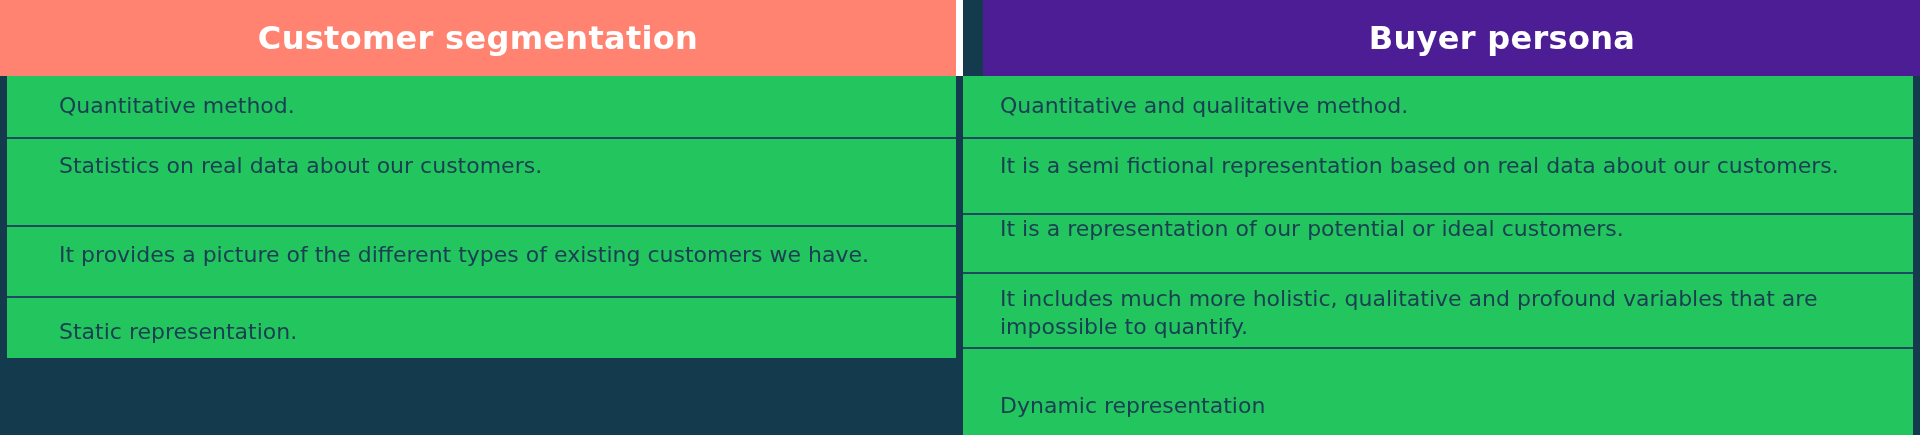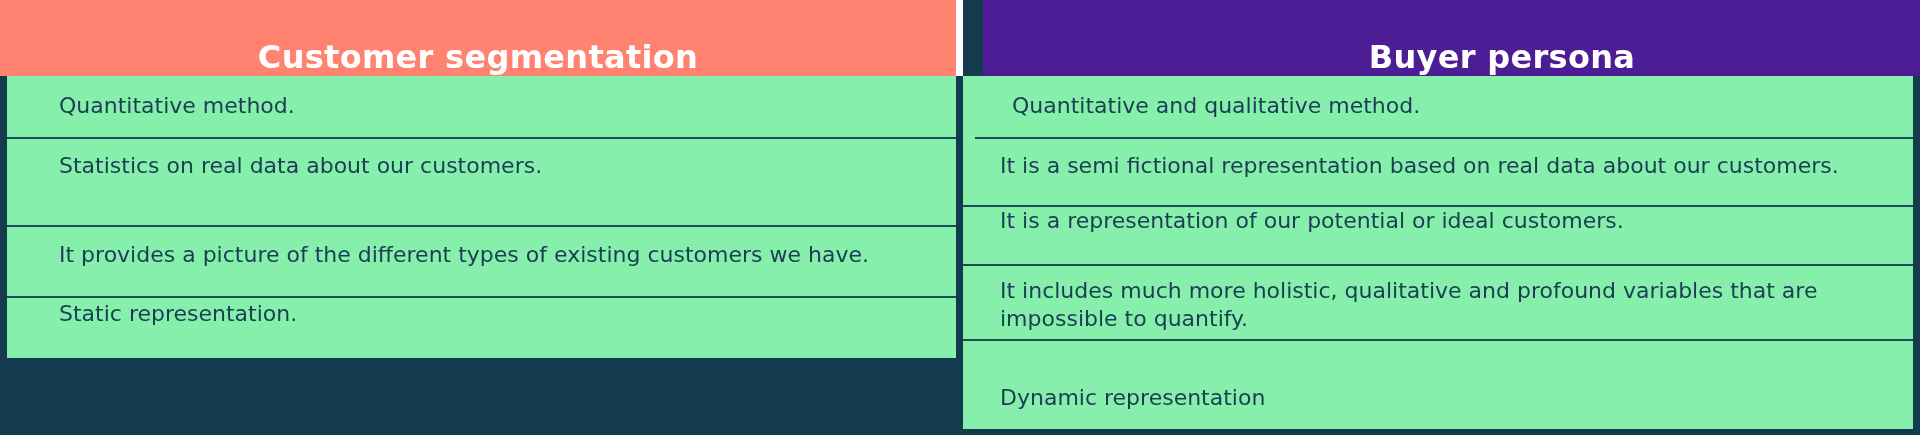--- a/index.html
+++ b/index.html
@@ -18,21 +18,21 @@
       position: absolute;
       left: 0; top: 0;
       width: 1920px; height: 435px;
       background: #133A4D;
     }
     .hdr {
       position: absolute;
       top: 0;
       height: 76px;
       display: flex;
-      align-items: flex-end;
+      align-items: center;
       justify-content: center;
       color: #ffffff;
       font-weight: bold;
       font-size: 32px;
       letter-spacing: 0.3px;
     }
     .hdr-left {
       left: 0;
       width: 956px;
       background: #FF8370;
@@ -47,21 +47,21 @@
     }
     .hdr-right {
       left: 963px;
       width: 1038px;
       background: #4c1d95;
       margin-left: 20px;
     }
     .col {
       position: absolute;
       top: 76px;
-      background: #86efac;
+      background: #22c55e;
     }
     .col-left {
       left: 7px;
       width: 949px;
     }
     .col-right {
       left: 963px;
       width: 950px;
     }
     .cell {
@@ -101,30 +101,30 @@
   <div class="col col-left">
     <div class="cell" style="height:63px; padding-top:16px;">
       <span>Quantitative method.</span>
     </div>
     <div class="cell" style="height:88px; padding-top:13px;">
       <span>Statistics on real data about our customers.</span>
     </div>
     <div class="cell" style="height:71px; padding-top:14px;">
       <span>It provides a picture of the different types of existing customers we have.</span>
     </div>
-    <div class="cell last" style="height:60px; padding-top:2px;">
+    <div class="cell last" style="height:60px; padding-top:20px;">
       <span>Static representation.</span>
     </div>
   </div>
 
   <div class="col col-right">
-    <div class="cell" style="height:63px; padding-top:16px;margin-left:12px;">
+    <div class="cell" style="height:63px; padding-top:16px;">
       <span>Quantitative and qualitative method.</span>
     </div>
-    <div class="cell" style="height:68px; padding-top:13px;">
+    <div class="cell" style="height:76px; padding-top:13px;">
       <span>It is a semi fictional representation based on real data about our customers.</span>
     </div>
     <div class="cell" style="height:59px; ">
       <span>It is a representation of our potential or ideal customers.</span>
     </div>
     <div class="cell" style="height:75px; padding-top:11px;">
       <span>It includes much more holistic, qualitative and profound variables that are impossible to quantify.</span>
     </div>
     <div class="cell last" style="height:60px; padding-top:15px;margin-top:28px;">
       <span>Dynamic representation</span>

